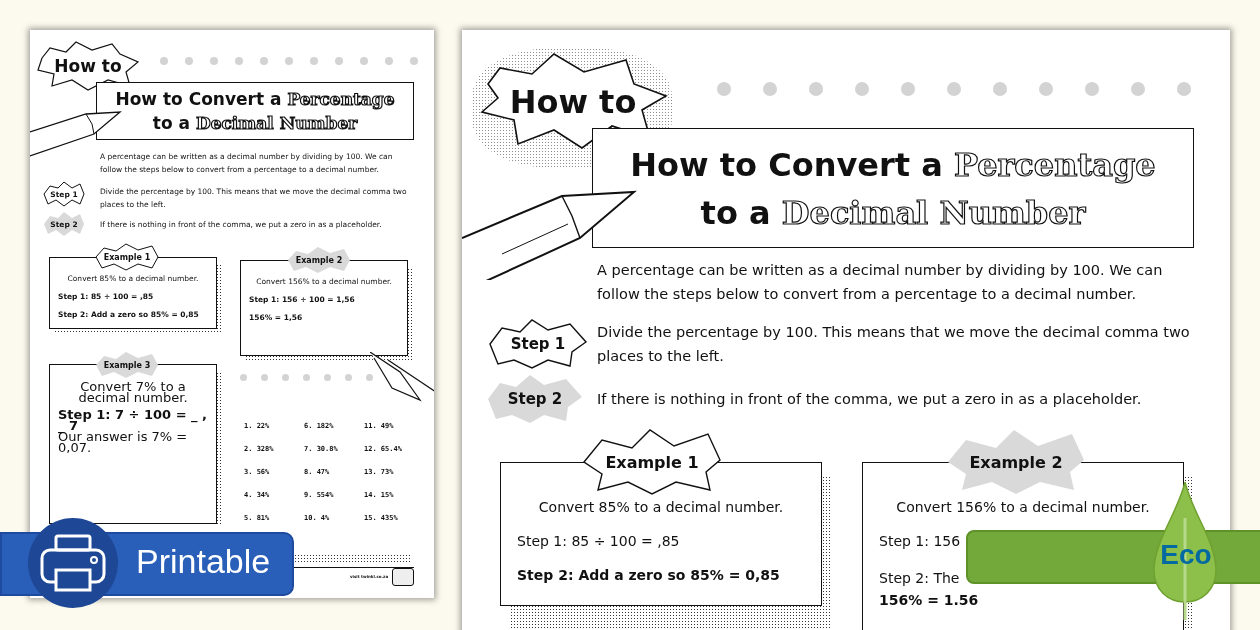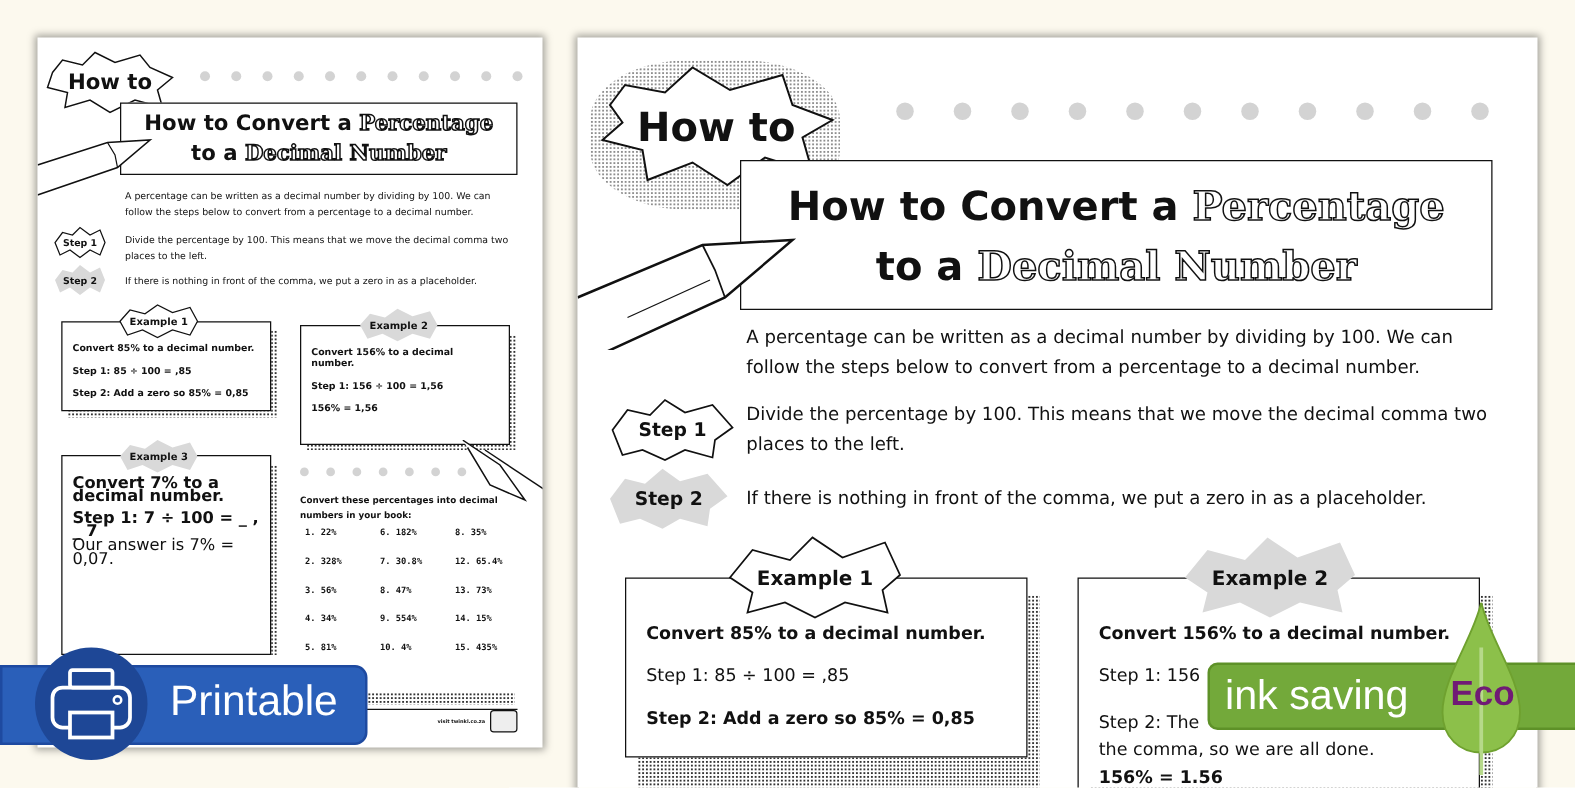--- a/index.html
+++ b/index.html
@@ -19,34 +19,34 @@
 
   .titlebox { position: absolute; border: 1.5px solid #111; background: #fff; text-align: center; font-weight: bold; font-family: "DejaVu Sans", sans-serif; }
   .titlebox .outline { color: #fff; -webkit-text-stroke: 1.2px #111; font-family: "DejaVu Serif", serif; }
 
   .pencil { position: absolute; }
 
   .para { position: absolute; font-family: "DejaVu Sans", sans-serif; }
 
   .exbox { position: absolute; border: 1.5px solid #111; background: #fff; }
   .stipple { position: absolute; background-image: radial-gradient(#333 0.8px, transparent 1px); background-size: 3px 3px; }
-  .exbox .t { font-weight: bold; text-align: left; }
+  .exbox .t { font-weight: normal; text-align: center; }
 
   .worklist { position: absolute; display: grid; grid-template-columns: repeat(3, 1fr); font-family: "DejaVu Sans Mono", monospace; }
 
   .badge-printable { position: absolute; left: 0; top: 532px; width: 296px; height: 64px; }
   .badge-printable .bar { position: absolute; left: 0; top: 0; width: 294px; height: 64px; background: #2a5fb9; border: 2px solid #1e4aa0; border-radius: 0 10px 10px 0; }
   .badge-printable .circle { position: absolute; left: 28px; top: -14px; width: 90px; height: 90px; border-radius: 50%; background: #1e4796; }
   .badge-printable .label { position: absolute; left: 136px; top: 10px; font-size: 34px; color: #fff; font-family: "Liberation Sans", sans-serif; }
 
   .badge-eco { position: absolute; left: 966px; top: 530px; width: 294px; height: 54px; }
   .badge-eco .bar { position: absolute; left: 0; top: 0; width: 300px; height: 54px; background: #73a93a; border: 2px solid #5e9128; border-radius: 8px 0 0 8px; }
   .badge-eco .label { position: absolute; left: 14px; top: 7px; font-size: 33px; color: #fff; font-family: "Liberation Sans", sans-serif; }
   .badge-eco .leaf { position: absolute; left: 186px; top: -48px; width: 66px; height: 140px; }
-  .badge-eco .eco { position: absolute; left: 192px; top: 9px; width: 56px; text-align: center; font-size: 28px; color: #701a75; font-weight: bold; font-family: "Liberation Sans", sans-serif; }
+  .badge-eco .eco { position: absolute; left: 192px; top: 9px; width: 56px; text-align: center; font-size: 28px; color: #0369a1; font-weight: bold; font-family: "Liberation Sans", sans-serif; }
 </style>
 </head>
 <body>
 
 <div class="sheet small">
   <div class="dots" style="left:130px; top:27px; gap:17px;">
     <div class="dot" style="width:8px;height:8px"></div>
       <div class="dot" style="width:8px;height:8px"></div>
       <div class="dot" style="width:8px;height:8px"></div>
       <div class="dot" style="width:8px;height:8px"></div>
@@ -141,25 +141,24 @@
   <div class="dots" style="left:210px; top:344px; gap:14px;">
     <div class="dot" style="width:7px;height:7px"></div>
       <div class="dot" style="width:7px;height:7px"></div>
       <div class="dot" style="width:7px;height:7px"></div>
       <div class="dot" style="width:7px;height:7px"></div>
       <div class="dot" style="width:7px;height:7px"></div>
       <div class="dot" style="width:7px;height:7px"></div>
       <div class="dot" style="width:7px;height:7px"></div>
   </div>
 
-  <div class="para" style="left:210px; top:364px; width:166px; font-size:7px; line-height:12px; font-weight:bold;">Convert these percentages into decimal numbers in your book:</div>
   <div class="worklist" style="left:214px; top:392px; width:180px; font-size:7px; row-gap:15px; font-weight:bold;">
     <span>1.  22%</span>
     <span>6.  182%</span>
-    <span>8.  35%</span>
+    <span>11.  49%</span>
     <span>2.  328%</span>
     <span>7.  30.8%</span>
     <span>12.  65.4%</span>
     <span>3.  56%</span>
     <span>8.  47%</span>
     <span>13.  73%</span>
     <span>4.  34%</span>
     <span>9.  554%</span>
     <span>14.  15%</span>
     <span>5.  81%</span>
@@ -236,21 +235,20 @@
         <path d="M4,32 L22,10 L52,18 L70,0 L94,16 L128,4 L140,30 L126,42 L130,60 L96,52 L72,64 L48,52 L18,60 L22,44 Z" fill="#fff" stroke="#111" stroke-width="1.4"></path>
       </svg>
     <div class="blabel" style="font-size:16px;">Example 1</div>
   </div>
 
   <div class="stipple" style="left:410px; top:446px; width:322px; height:180px;"></div>
   <div class="exbox" style="left:400px; top:432px; width:322px; height:200px; padding:36px 16px 8px;">
     <div class="t" style="font-size:14px; margin-bottom:18px;">Convert 156% to a decimal number.</div>
     <div style="font-size:14px; margin-bottom:18px;">Step 1: 156</div>
     <div style="font-size:14px; line-height:22px;">Step 2: The</div>
-    <div style="font-size:14px; line-height:22px;">the comma, so we are all done.</div>
     <div style="font-size:14px; line-height:22px; font-weight:bold;">156% = 1.56</div>
   </div>
   <div class="burst" style="left:482px; top:400px; width:144px; height:64px;">
     <svg width="144" height="64" viewBox="0 0 144 64">
         <path d="M4,32 L22,10 L52,18 L70,0 L94,16 L128,4 L140,30 L126,42 L130,60 L96,52 L72,64 L48,52 L18,60 L22,44 Z" fill="#d9d9d9"></path>
       </svg>
     <div class="blabel" style="font-size:16px;">Example 2</div>
   </div>
 </div>
 
@@ -262,19 +260,18 @@
       <rect x="14" y="32" width="62" height="32" rx="8" fill="none" stroke="#fff" stroke-width="3"></rect>
       <rect x="28" y="52" width="34" height="20" fill="#1e4796" stroke="#fff" stroke-width="3"></rect>
       <circle cx="66" cy="42" r="3" fill="none" stroke="#fff" stroke-width="2"></circle>
     </svg>
   </div>
   <div class="label">Printable</div>
 </div>
 
 <div class="badge-eco">
   <div class="bar"></div>
-  <div class="label">ink saving</div>
   <svg class="leaf" viewBox="0 0 66 140">
     <path d="M33,0 C40,30 64,60 64,88 C64,108 50,120 33,120 C16,120 2,108 2,88 C2,60 26,30 33,0 Z" fill="#8cc04a" stroke="#6fa12f" stroke-width="1.5"></path>
     <path d="M33,36 L33,138" stroke="#b6d98a" stroke-width="3"></path>
   </svg>
   <div class="eco">Eco</div>
 </div>
 
 </body></html>

